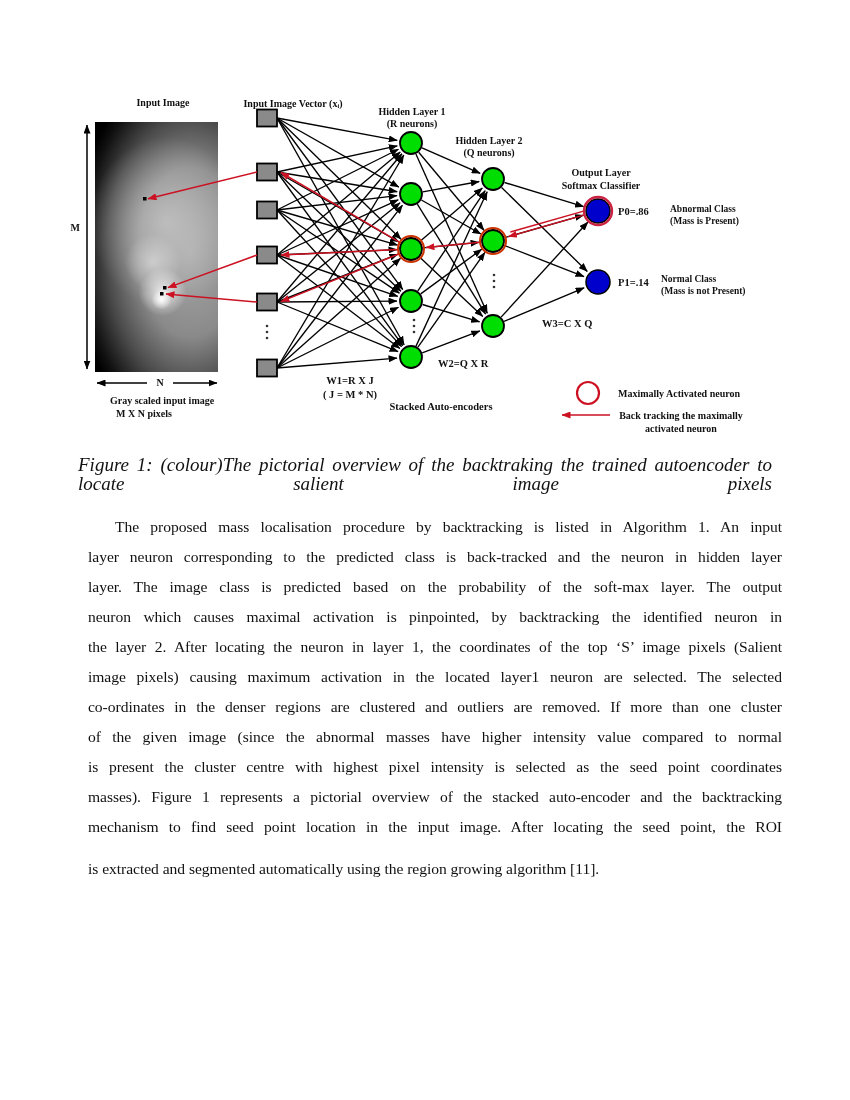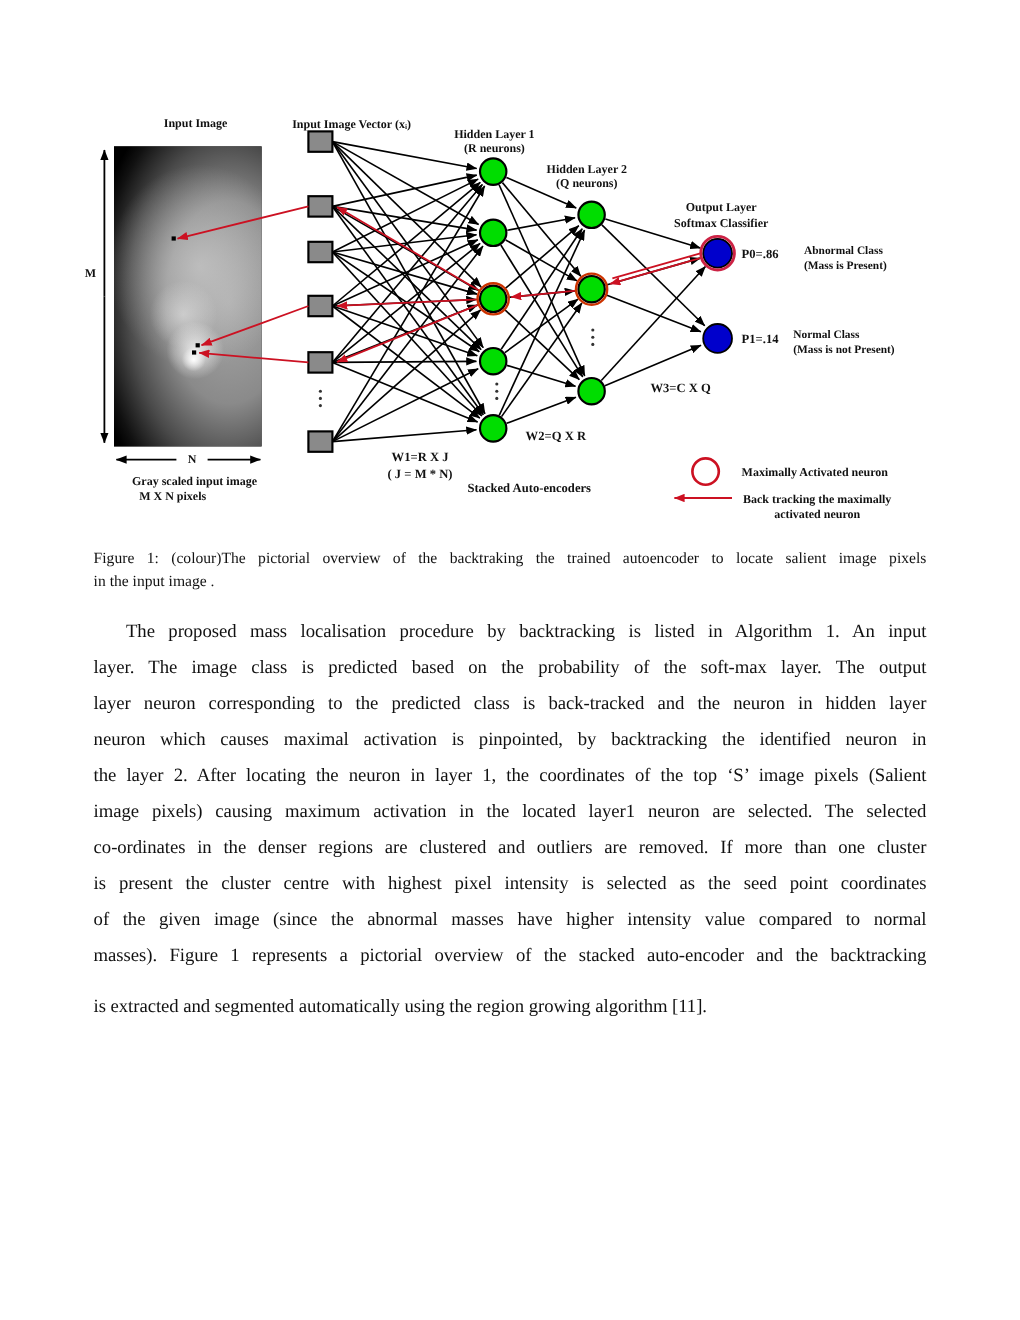--- a/index.html
+++ b/index.html
@@ -9,23 +9,23 @@
   .mammo{position:absolute;left:95px;top:122px;width:123px;height:250px;z-index:1;
     background:
       radial-gradient(circle 10px at 54% 71%, rgba(255,255,255,1), rgba(255,255,255,0)),
       radial-gradient(circle 24px at 55% 68%, rgba(250,250,250,.85), rgba(250,250,250,0)),
       radial-gradient(circle 28px at 47% 56%, rgba(235,235,235,.55), rgba(235,235,235,0)),
       radial-gradient(ellipse 62% 34% at 58% 40%, rgba(205,205,205,.7), rgba(205,205,205,0)),
       radial-gradient(ellipse 95% 75% at 78% 52%, #a8a8a8 0%, #8a8a8a 45%, #4a4a4a 72%, #111 92%, #000 100%),
       #000;}
   svg.net{position:absolute;left:0;top:0;z-index:2;}
   svg text{font-family:"Liberation Serif","DejaVu Serif",serif;font-weight:bold;fill:#111;}
-  .caption{position:absolute;left:78px;top:455px;width:694px;font-size:13px;line-height:19px;}
+  .caption{position:absolute;left:78px;top:455px;width:694px;font-size:19px;line-height:19px;font-style:italic;}
   .caption .jl{text-align:justify;text-align-last:justify;}
-  .body-text{position:absolute;left:78px;top:512px;width:694px;font-size:15.6px;line-height:30px;letter-spacing:-0.05px;}
+  .body-text{position:absolute;left:88px;top:512px;width:694px;font-size:15.6px;line-height:30px;letter-spacing:-0.05px;}
   .body-text .ln{text-align:justify;text-align-last:justify;}
   .body-text .ln.first{text-indent:27px;}
   .body-text .ln.last{text-align-last:left;margin-top:12px;}
 </style>
 </head>
 <body>
 
 <div class="page">
 
   <div class="figure-area">
@@ -178,30 +178,30 @@
       <text x="110" y="404" font-size="10">Gray scaled input image</text>
       <text x="116" y="417" font-size="10">M X N pixels</text>
       <text x="618" y="397" font-size="10">Maximally Activated neuron</text>
       <text x="681" y="419" font-size="10" text-anchor="middle">Back tracking the maximally</text>
       <text x="681" y="432" font-size="10" text-anchor="middle">activated neuron</text>
     </svg>
   </div>
 
   <div class="caption">
     <div class="jl">Figure 1: (colour)The pictorial overview of the backtraking the trained autoencoder to locate salient image pixels</div>
-    <div>in the input image .</div>
   </div>
 
   <div class="body-text">
     <div class="ln first">The proposed mass localisation procedure by backtracking is listed in Algorithm 1. An input</div>
+    <div class="ln">layer neuron corresponding to the predicted class is back-tracked and the neuron in hidden layer</div>
     <div class="ln">layer. The image class is predicted based on the probability of the soft-max layer. The output</div>
-    <div class="ln">layer neuron corresponding to the predicted class is back-tracked and the neuron in hidden layer</div>
     <div class="ln">neuron which causes maximal activation is pinpointed, by backtracking the identified neuron in</div>
     <div class="ln">the layer 2. After locating the neuron in layer 1, the coordinates of the top ‘S’ image pixels (Salient</div>
     <div class="ln">image pixels) causing maximum activation in the located layer1 neuron are selected. The selected</div>
     <div class="ln">co-ordinates in the denser regions are clustered and outliers are removed. If more than one cluster</div>
+    <div class="ln">of the given image (since the abnormal masses have higher intensity value compared to normal</div>
     <div class="ln">is present the cluster centre with highest pixel intensity is selected as the seed point coordinates</div>
-    <div class="ln">of the given image (since the abnormal masses have higher intensity value compared to normal</div>
     <div class="ln">masses). Figure 1 represents a pictorial overview of the stacked auto-encoder and the backtracking</div>
+    <div class="ln">mechanism to find seed point location in the input image. After locating the seed point, the ROI</div>
     <div class="ln last">is extracted and segmented automatically using the region growing algorithm [11].</div>
   </div>
 
 </div>
 
 </body></html>

